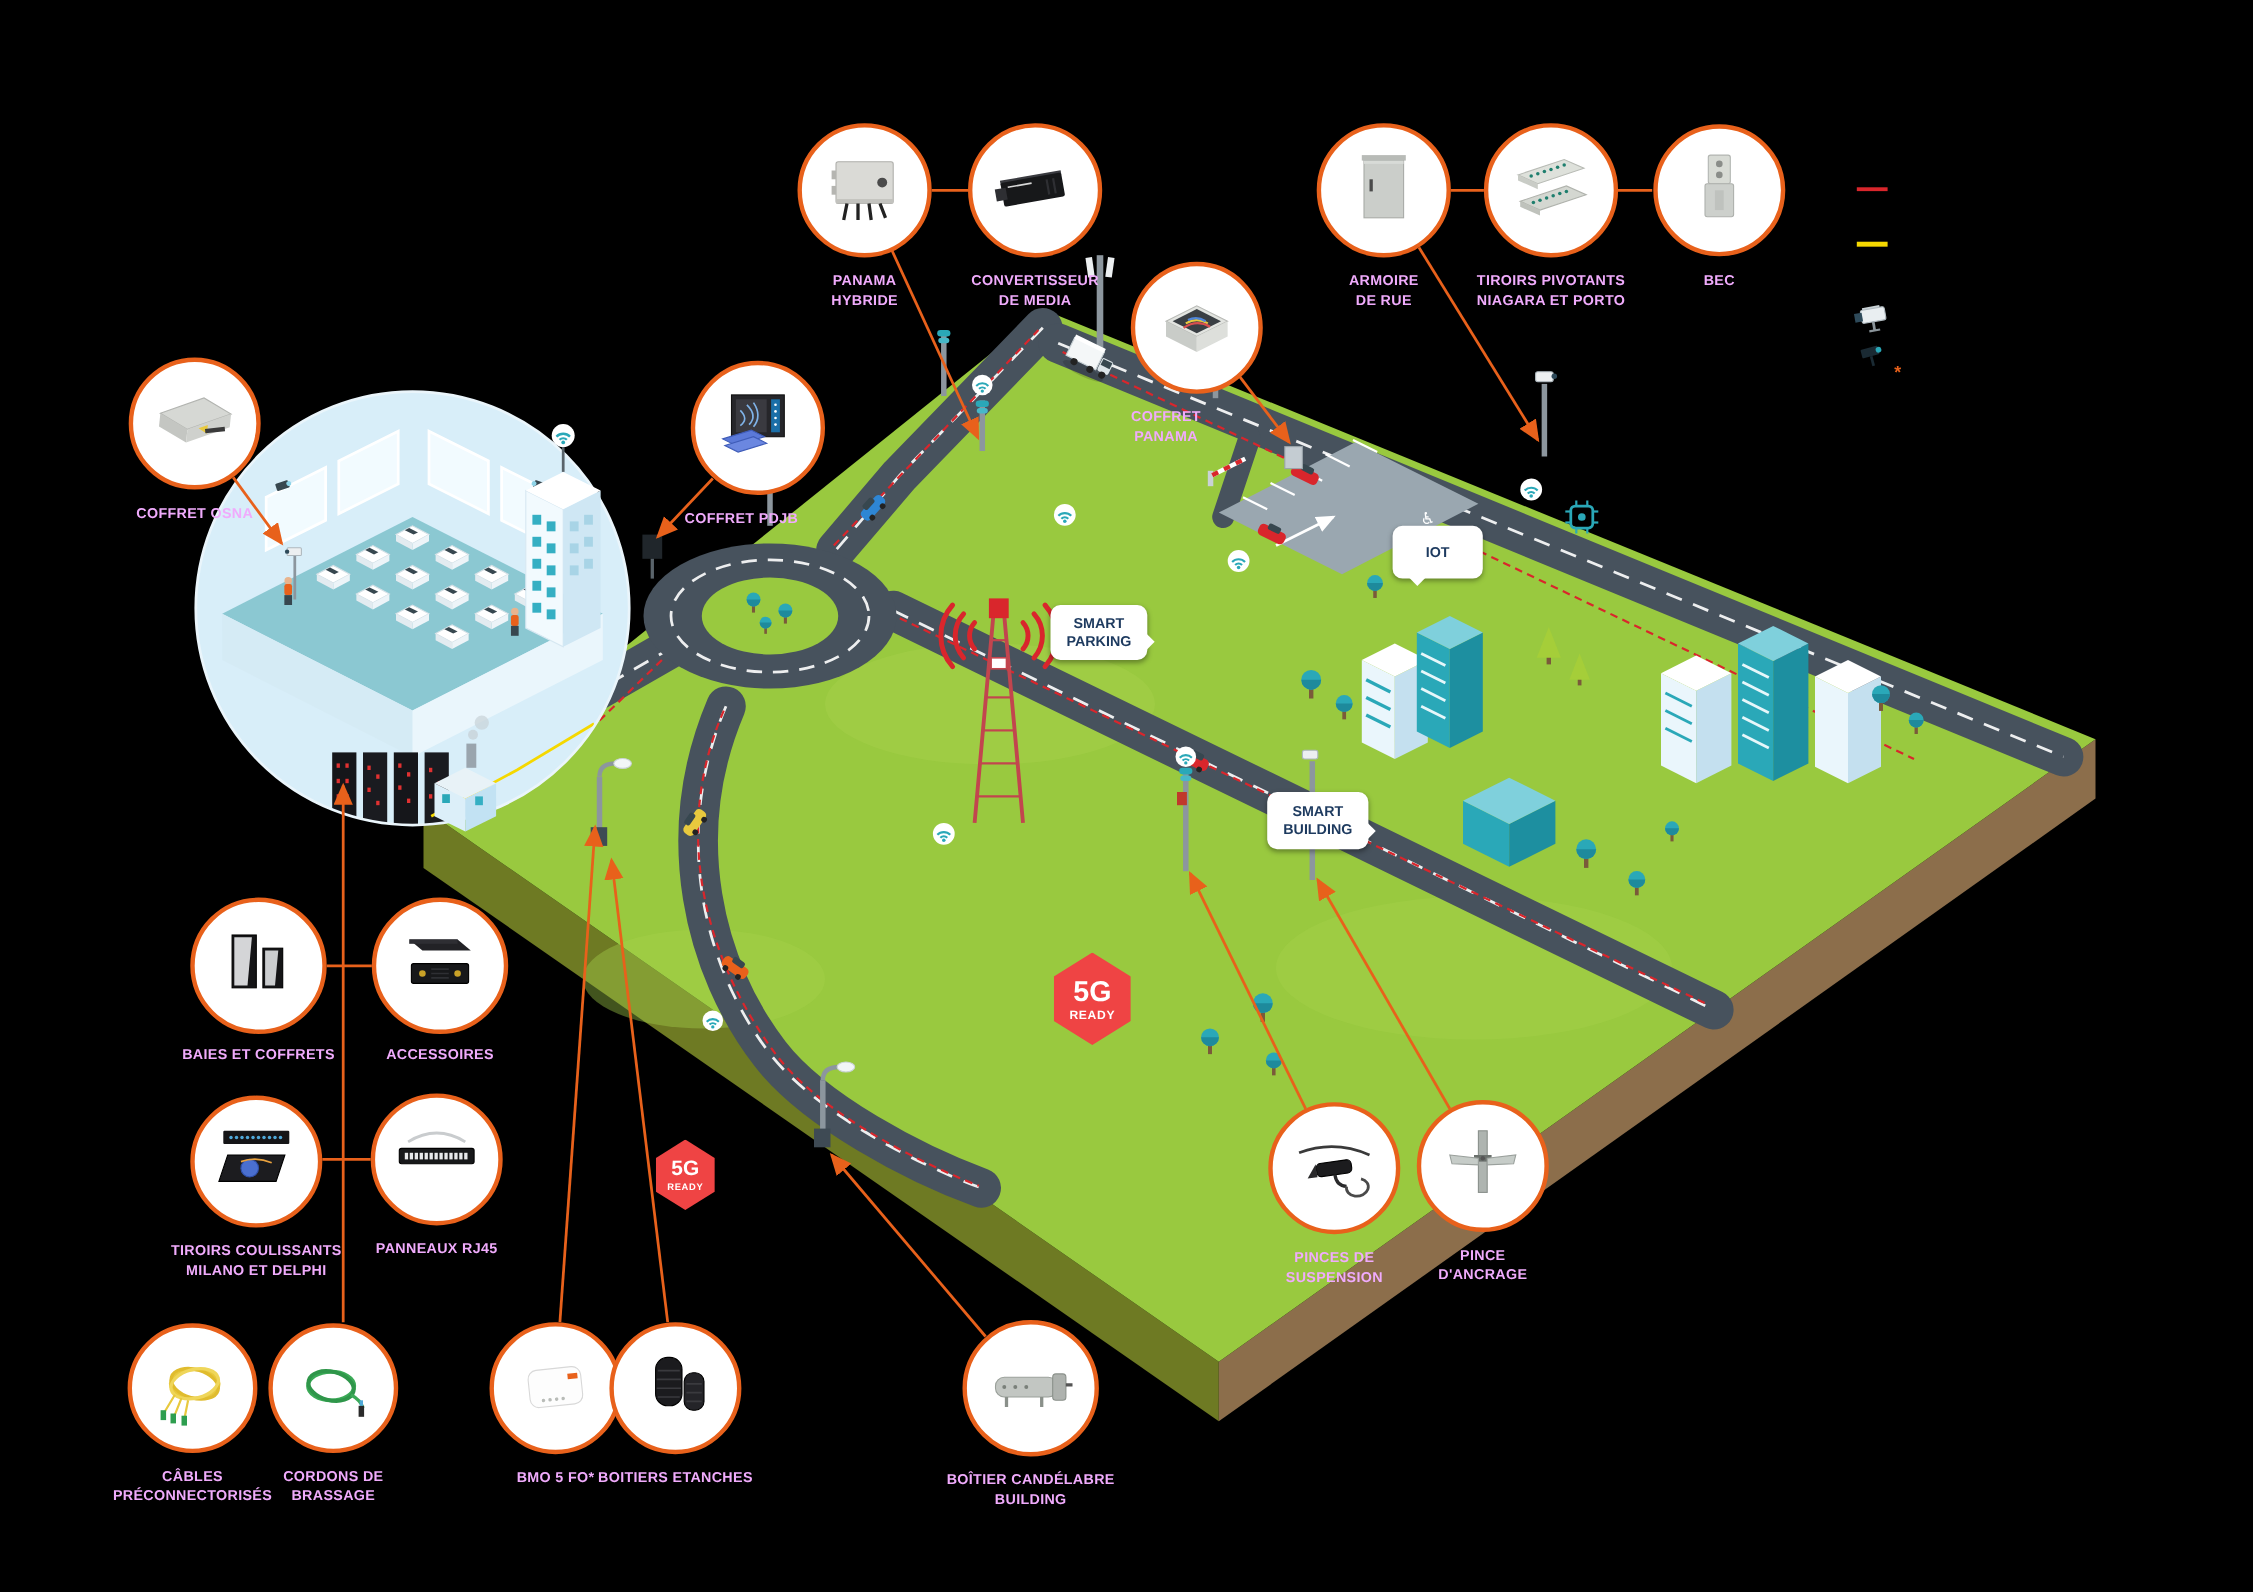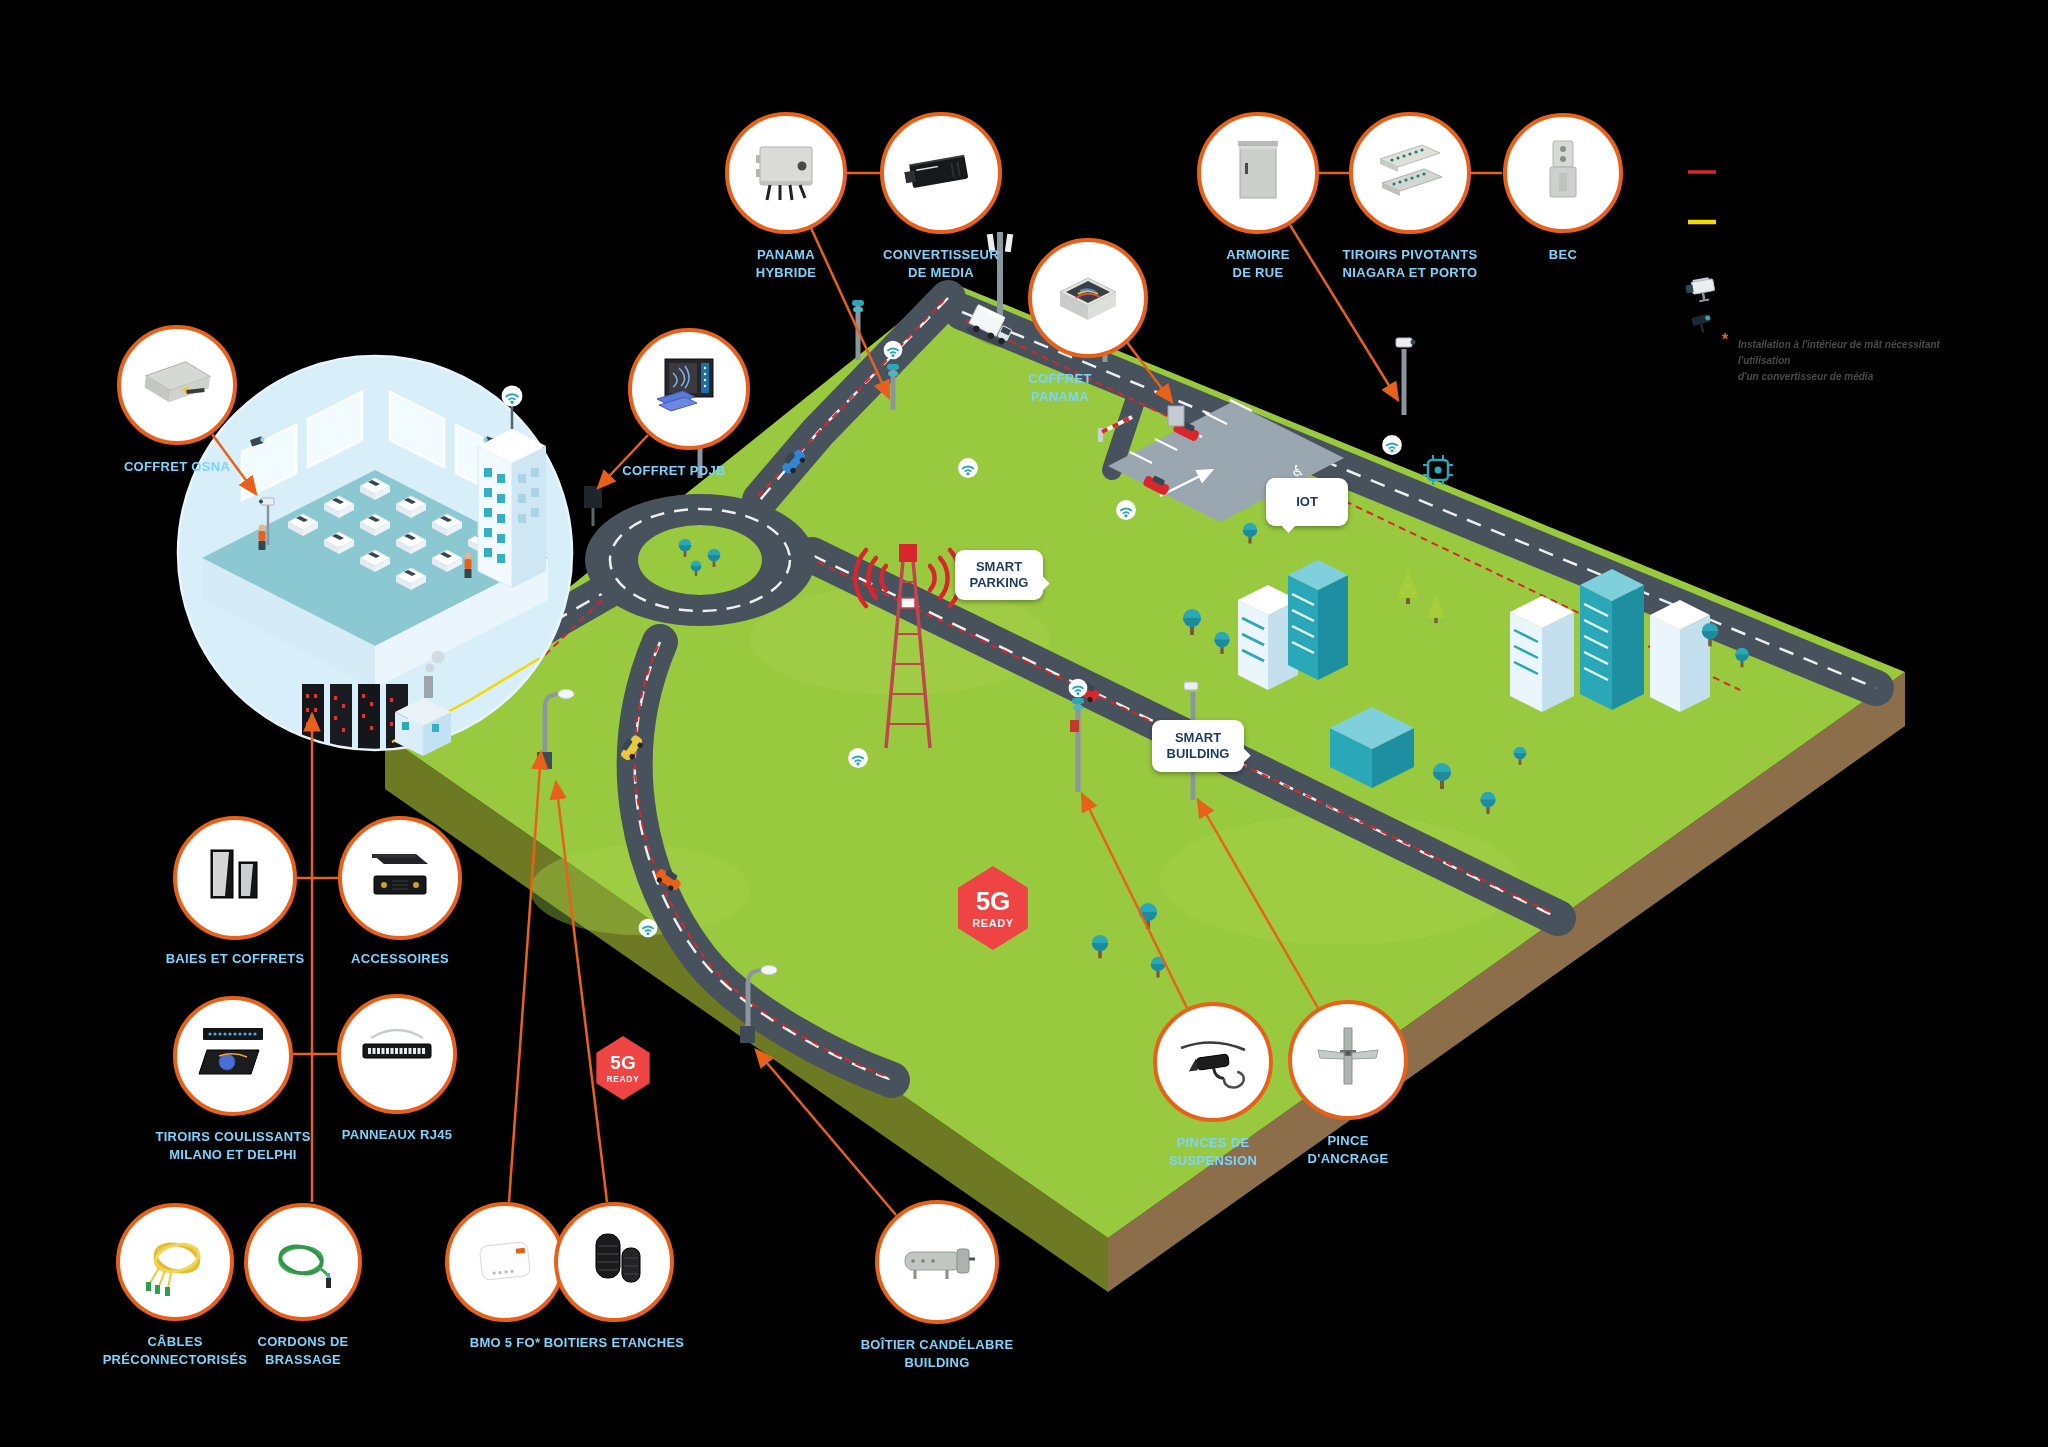--- a/index.html
+++ b/index.html
@@ -4,21 +4,21 @@
 <style>
   html,body{margin:0;padding:0;background:#000;}
   .stage{position:relative;width:2048px;height:1447px;background:#000;overflow:hidden;
          font-family:"Liberation Sans", sans-serif;}
   .stage svg.city{position:absolute;left:0;top:0;}
   
   .pcircle{position:absolute;box-sizing:border-box;background:#fff;border:4px solid #E8611B;
            border-radius:50%;display:flex;align-items:center;justify-content:center;z-index:4;}
   .pcircle svg{display:block;}
   .plabel{position:absolute;width:190px;transform:translateX(-50%);text-align:center;
-          color:#7dd3fc;font-weight:800;font-size:13px;line-height:1.4;letter-spacing:.3px;
+          color:#f0abfc;font-weight:800;font-size:13px;line-height:1.4;letter-spacing:.3px;
           white-space:pre-line;z-index:4;}
   
   .bubble{position:absolute;background:#fff;border-radius:9px;color:#1D3A5F;font-weight:800;
           font-size:13px;line-height:1.25;text-align:center;display:flex;align-items:center;
           justify-content:center;white-space:pre-line;z-index:5;
           box-shadow:0 2px 5px rgba(0,0,0,.35);}
   .bubble .tail{position:absolute;width:13px;height:13px;background:#fff;transform:rotate(45deg);}
   .tail-r{right:-4px;bottom:10px;}
   .tail-b{left:16px;bottom:-4px;}
   
@@ -812,16 +812,14 @@
 <div class="hex" style="left:955px;top:866px;width:76px;height:84px">
   <div class="t">5G</div>
   <div class="b">READY</div>
 </div>
 <div class="hex small" style="left:594px;top:1036px;width:58px;height:64px">
   <div class="t">5G</div>
   <div class="b">READY</div>
 </div>
 
 <div class="note-mark">*</div>
-<div class="note">Installation à l'intérieur de mât nécessitant l'utilisation
-d'un convertisseur de média</div>
 
 </div>
 
 </body></html>

